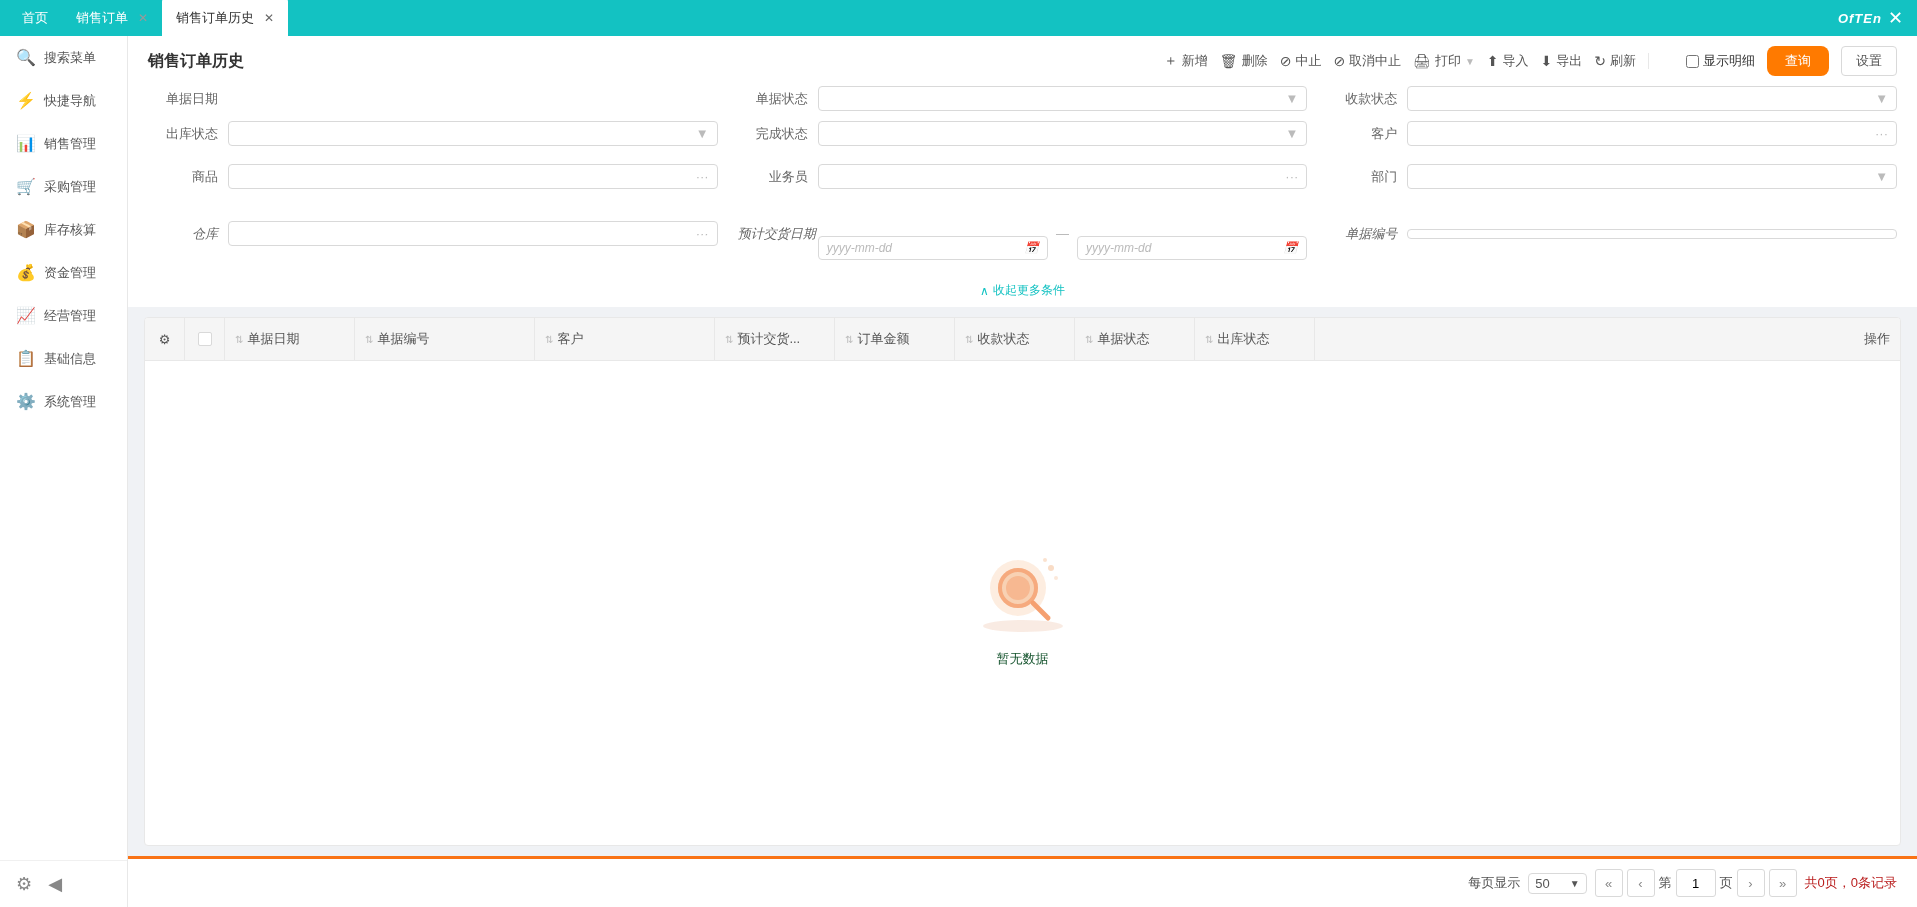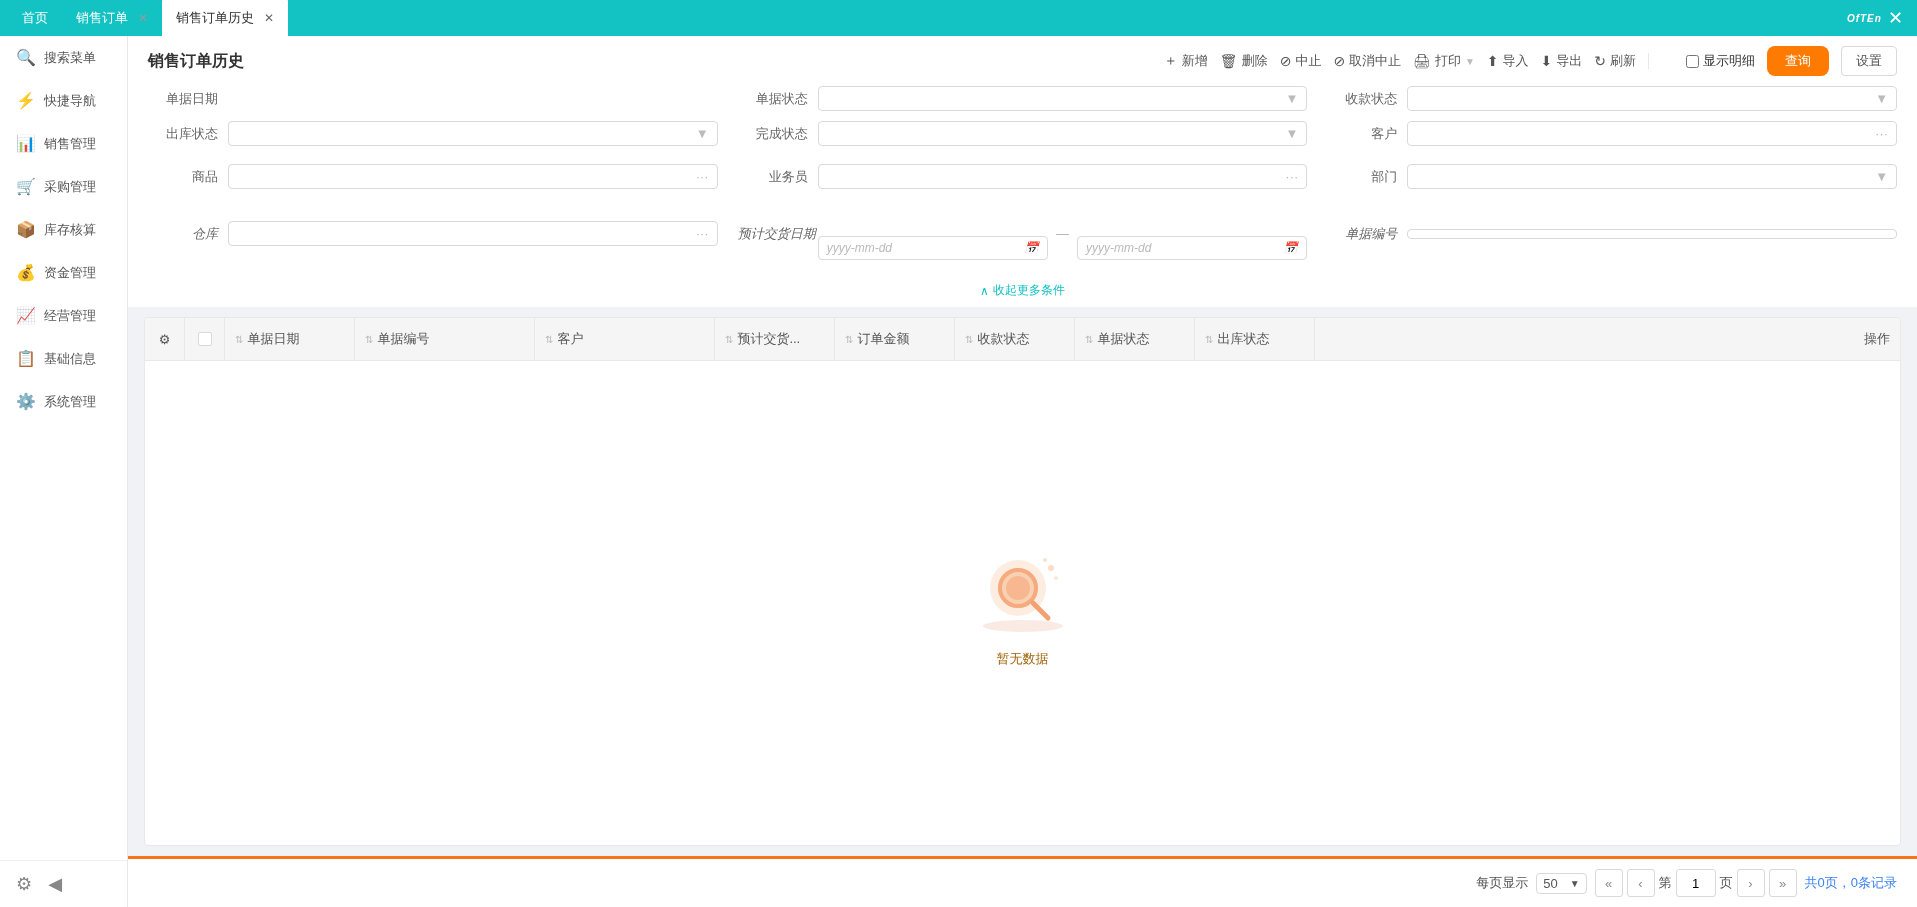--- a/index.html
+++ b/index.html
@@ -5,21 +5,21 @@
     * { box-sizing: border-box; margin: 0; padding: 0; }
     body { font-family: 'Microsoft YaHei', Arial, sans-serif; font-size: 13px; background: #f0f2f5; color: #333; display: flex; flex-direction: column; height: 907px; overflow: hidden; }
 
     
     .top-bar { height: 36px; background: #13c2c2; display: flex; align-items: center; padding: 0 8px; gap: 0; }
     .tab-item { height: 40px; padding: 0 14px; display: flex; align-items: center; gap: 6px; cursor: pointer; color: #fff; font-size: 13px; white-space: nowrap; }
     .tab-item.active { background: #fff; color: #333; border-radius: 4px 4px 0 0; }
     .tab-item .tab-close { font-size: 12px; color: #999; cursor: pointer; margin-left: 4px; }
     .tab-item.active .tab-close { color: #666; }
     .top-bar-spacer { flex: 1; }
-    .top-bar-actions { display: flex; align-items: center; gap: 8px; color: #fff; font-size: 10px; }
+    .top-bar-actions { display: flex; align-items: center; gap: 8px; color: #fff; font-size: 13px; }
     .top-bar-close { font-size: 18px; cursor: pointer; color: #fff; padding: 0 6px; }
 
     
     .main-layout { display: flex; flex: 1; overflow: hidden; }
 
     
     .sidebar { width: 128px; background: #fff; border-right: 1px solid #e8e8e8; display: flex; flex-direction: column; }
     .sidebar-item { display: flex; align-items: center; gap: 8px; padding: 12px 16px; cursor: pointer; color: #555; font-size: 13px; }
     .sidebar-item .icon { font-size: 16px; }
     .sidebar-bottom { margin-top: auto; display: flex; align-items: center; padding: 12px 16px; gap: 16px; border-top: 1px solid #f0f0f0; }
@@ -62,29 +62,29 @@
     .th-customer { width: 180px; }
     .th-delivery { width: 120px; }
     .th-amount { width: 120px; }
     .th-pay-status { width: 120px; }
     .th-order-status { width: 120px; }
     .th-stock-status { width: 120px; }
     .th-action { flex: 1; text-align: right; justify-content: flex-end; }
 
     
     .empty-state { flex: 1; display: flex; flex-direction: column; align-items: center; justify-content: center; gap: 12px; }
-    .empty-text { color: #a16207; font-size: 13px; }
+    .empty-text { color: #14532d; font-size: 13px; }
 
     
     .pagination { background: #fff; border-top: 3px solid #f97316; padding: 10px 20px; display: flex; align-items: center; justify-content: flex-end; gap: 8px; font-size: 13px; color: #555; }
-    .page-size-select { border: 1px solid #d9d9d9; border-radius: 4px; padding: 2px 6px; display: flex; align-items: center; gap: 12px; cursor: pointer; }
+    .page-size-select { border: 1px solid #d9d9d9; border-radius: 4px; padding: 2px 6px; display: flex; align-items: center; gap: 20px; cursor: pointer; }
     .page-nav { display: flex; align-items: center; gap: 4px; }
     .page-nav-btn { width: 28px; height: 28px; display: flex; align-items: center; justify-content: center; cursor: pointer; color: #888; border: 1px solid #d9d9d9; border-radius: 3px; font-size: 13px; }
     .page-input { border: 1px solid #d9d9d9; border-radius: 3px; width: 40px; height: 28px; text-align: center; font-size: 13px; }
-    .page-total { color: #3b82f6; text-align: right; }
+    .page-total { color: #b91c1c; text-align: right; }
 
     
     .empty-svg { width: 120px; height: 100px; }
 
     .checkbox-box { width: 14px; height: 14px; border: 1px solid #d9d9d9; border-radius: 2px; background: #fff; }
 
     .filter-section { background: #fff; padding: 10px 20px 0 20px; }
     .filter-grid { display: grid; grid-template-columns: 1fr 1fr 1fr; gap: 10px 20px; padding-bottom: 10px; }
     .filter-item { display: flex; align-items: center; }
   </style>

